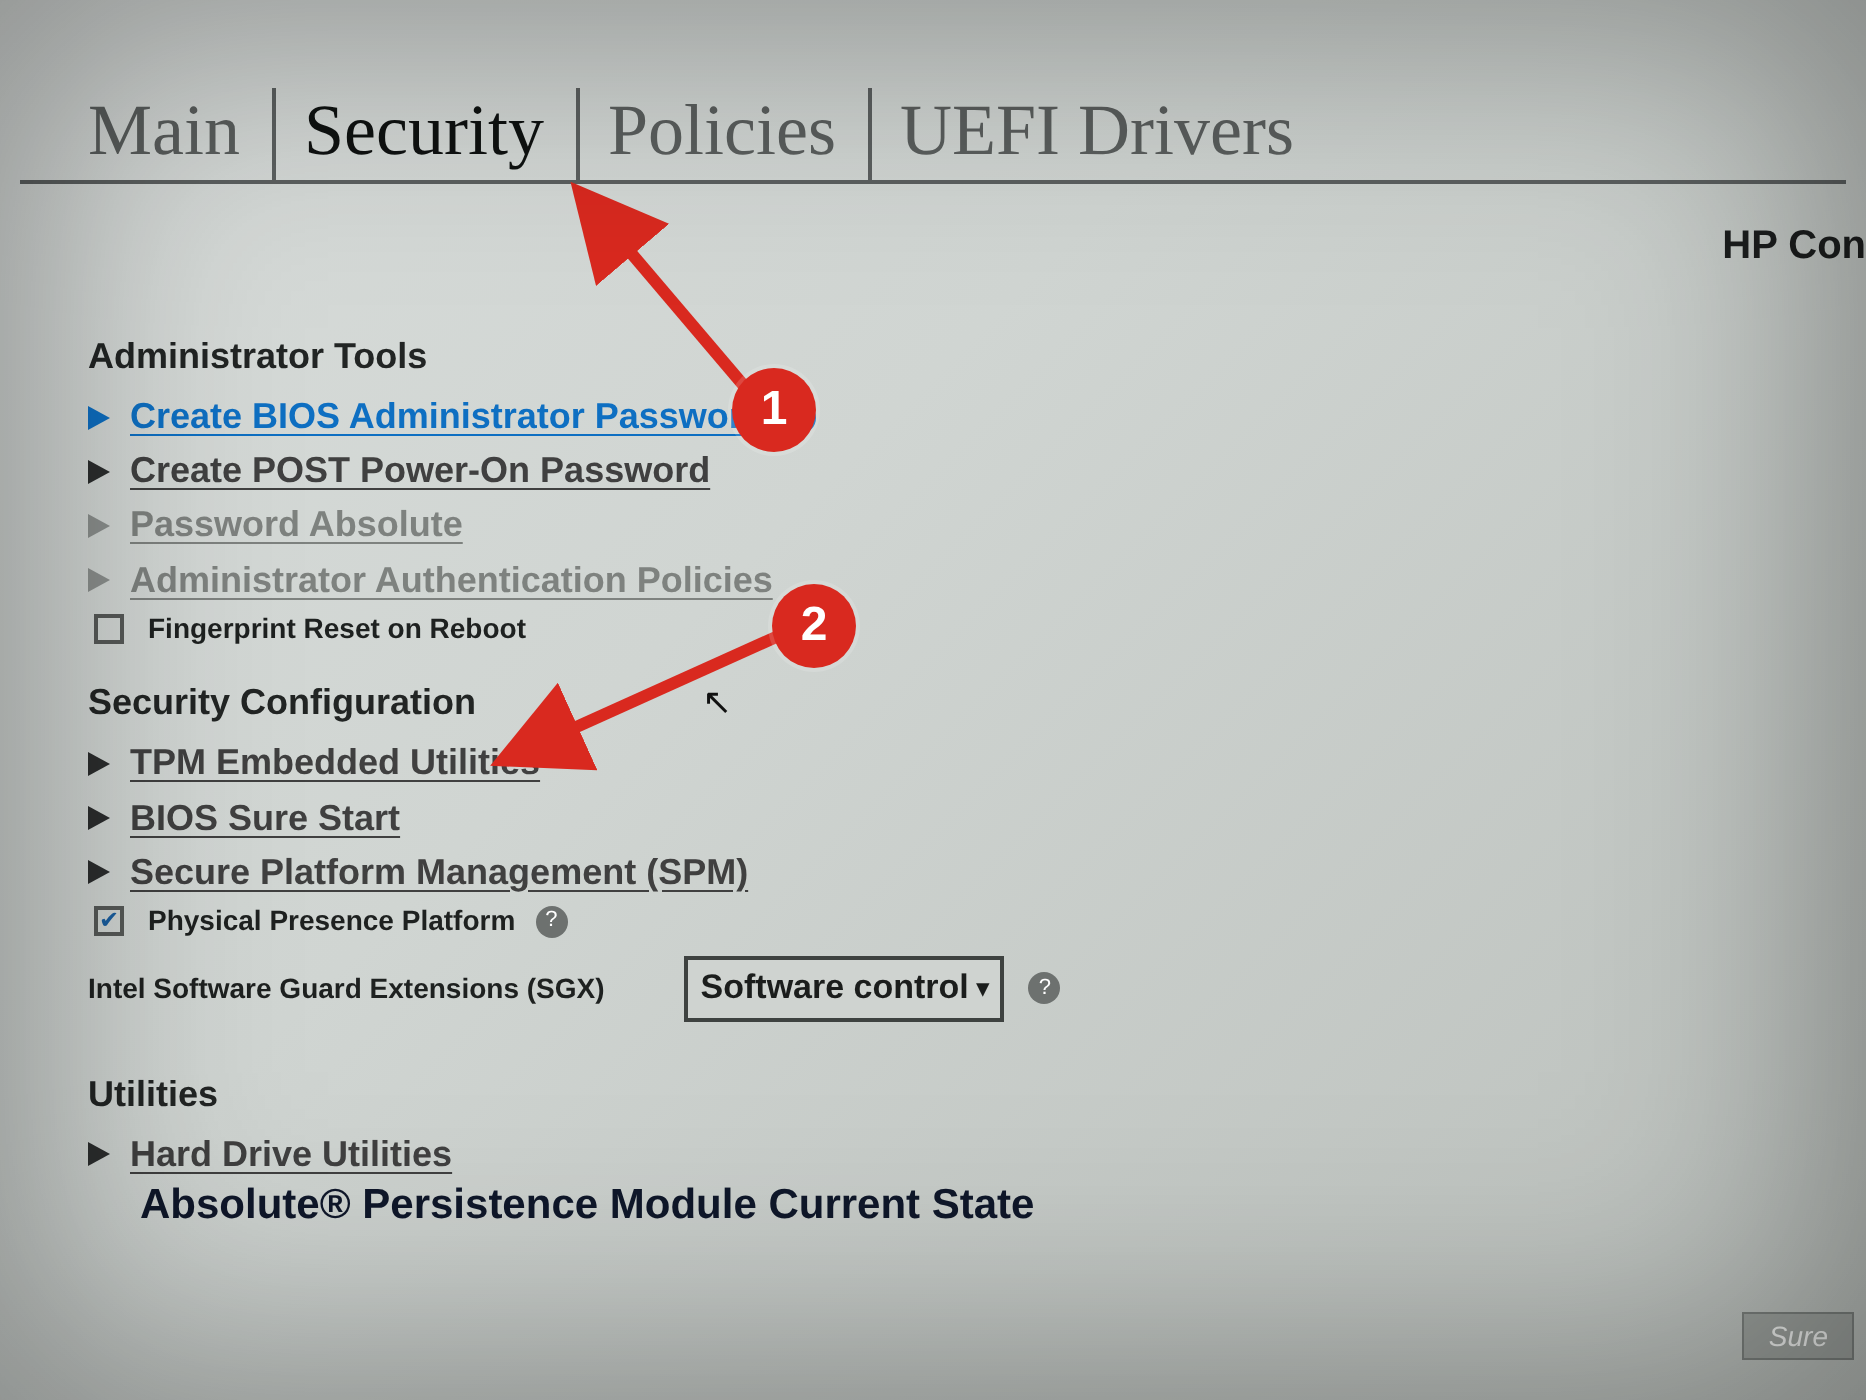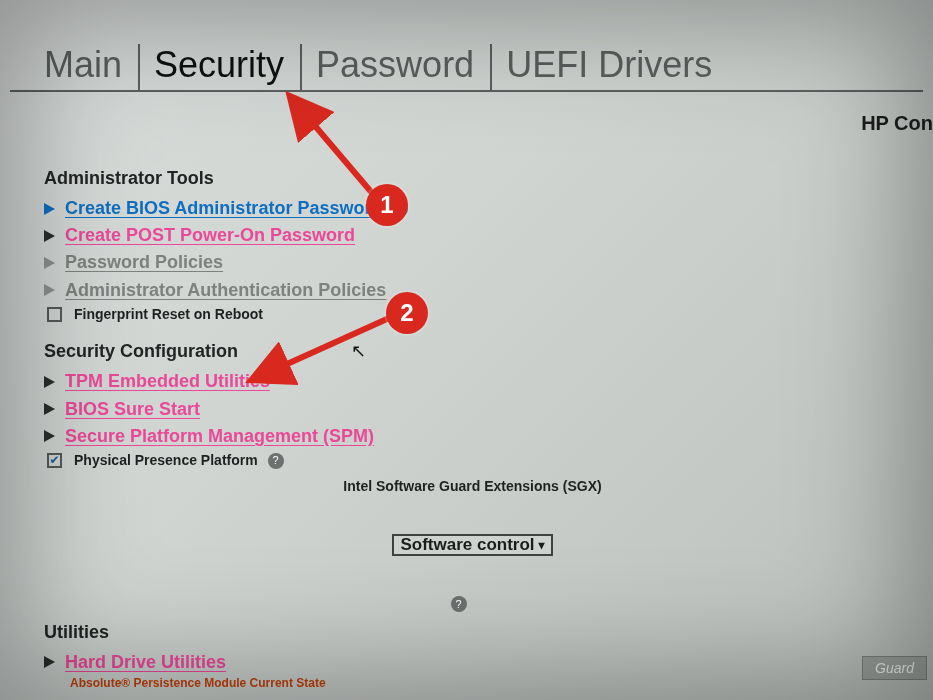--- a/index.html
+++ b/index.html
@@ -17,20 +17,21 @@
       box-shadow: inset 0 0 120px 20px rgba(0,0,0,0.35);
       pointer-events:none;
     }
     .tabs {
       display: flex;
       align-items: flex-end;
       padding: 44px 30px 0 30px;
       gap: 6px;
       border-bottom: 2px solid #5c6060;
       margin: 0 10px;
+      font-family: Liberation Serif, serif;
     }
     .tab {
       font-size: 36px;
       font-weight: 400;
       color: #5b5f5e;
       padding: 0 10px 4px 14px;
       border-left: 2px solid #5c6060;
       cursor: pointer;
     }
     .tab:first-child { border-left: none; padding-left: 4px; }
@@ -65,21 +66,21 @@
       border-top: 6px solid transparent;
       border-bottom: 6px solid transparent;
       border-left: 11px solid #2c2e2e;
       margin-right: 4px;
     }
     .arrow.blue { border-left-color: #0e6fc2; }
     .arrow.disabled { border-left-color: #8c908e; }
     .link {
       font-size: 18px;
       font-weight: 700;
-      color: #ec4899;
+      color: #404040;
       text-decoration: underline;
       text-underline-offset: 3px;
       cursor: pointer;
     }
     .link.blue { color: #0e6fc2; }
     .link.disabled { color: #7e827f; }
     .help-icon {
       width: 16px; height: 16px;
       border-radius: 50%;
       background: #0e6fc2;
@@ -97,35 +98,35 @@
       justify-content: center;
       margin: 0 6px 0 3px;
       font-size: 12px;
       color: #1a5fa0;
     }
     .checkbox.checked::after { content: "✔"; }
     .plain-label {
       font-size: 14px; font-weight: 700; color: #1e2120;
     }
     .row-sgx {
-      display:flex; align-items:center; gap: 40px; margin-top:6px;flex-direction:column;
+      display:flex; align-items:center; gap: 40px; margin-top:6px;
     }
     .select {
       display:inline-flex; align-items:center;
       border: 2px solid #3e4240;
       padding: 1px 6px;
       font-size: 17px; font-weight: 700; color:#1b1d1c;
       background: #cfd3d0;
-      height: 22px;
+      height: 33px;
     }
     .select::after{
       content:"▾"; margin-left:4px; font-size:12px;
     }
     .subtext {
-      font-size: 12px; font-weight:700; color:#c2410c; margin-left:26px;
+      font-size: 21px; font-weight:700; color:#0f172a; margin-left:26px;
     }
     .help-bar {
       position:absolute; right:6px; bottom:20px;
       background:#9ea39f; color:#f2f4f2;
       padding:3px 12px; font-style:italic; font-size:14px;
       border:1px solid #7c817e;
     }
     
     .anno-circle {
       position:absolute; width:42px; height:42px;
@@ -141,40 +142,40 @@
       position:absolute; left:351px; top:340px;
       font-size:18px; color:#111;
     }
   </style>
 </head>
 <body>
 
 <div class="tabs">
   <div class="tab">Main</div>
   <div class="tab active">Security</div>
-  <div class="tab">Password</div>
+  <div class="tab">Policies</div>
   <div class="tab">UEFI Drivers</div>
 </div>
 <div class="branding">HP Con</div>
 
 <div class="main">
 
   <div class="section-title">Administrator Tools</div>
   <div class="item">
     <span class="arrow blue"></span>
     <span class="link blue">Create BIOS Administrator Password</span>
     <span class="help-icon">?</span>
   </div>
   <div class="item">
     <span class="arrow"></span>
     <span class="link">Create POST Power-On Password</span>
   </div>
   <div class="item">
     <span class="arrow disabled"></span>
-    <span class="link disabled">Password Policies</span>
+    <span class="link disabled">Password Absolute</span>
   </div>
   <div class="item">
     <span class="arrow disabled"></span>
     <span class="link disabled">Administrator Authentication Policies</span>
   </div>
   <div class="item">
     <span class="checkbox"></span>
     <span class="plain-label">Fingerprint Reset on Reboot</span>
   </div>
 
@@ -195,29 +196,29 @@
     <span class="checkbox checked"></span>
     <span class="plain-label">Physical Presence Platform</span>
     <span class="help-icon grey">?</span>
   </div>
   <div class="row-sgx">
     <span class="plain-label">Intel Software Guard Extensions (SGX)</span>
     <span class="select">Software control</span>
     <span class="help-icon grey" style="margin-left:-28px">?</span>
   </div>
 
-  <div class="section-title" style="margin-top:10px">Utilities</div>
+  <div class="section-title" style="margin-top:26px">Utilities</div>
   <div class="item">
     <span class="arrow"></span>
     <span class="link">Hard Drive Utilities</span>
   </div>
   <div class="subtext">Absolute® Persistence Module Current State</div>
 </div>
 
-<div class="help-bar">Guard</div>
+<div class="help-bar">Sure</div>
 
 <svg class="anno-arrow" style="left:0;top:0;width:933px;height:700px">
   <defs>
     <marker id="ah" markerWidth="8" markerHeight="8" refX="6" refY="4" orient="auto">
       <path d="M0,0 L8,4 L0,8 Z" fill="#d9291f"></path>
     </marker>
   </defs>
   <line x1="378" y1="200" x2="293" y2="100" stroke="#d9291f" stroke-width="6" marker-end="url(#ah)"></line>
   <line x1="398" y1="314" x2="256" y2="378" stroke="#d9291f" stroke-width="6" marker-end="url(#ah)"></line>
 </svg>

